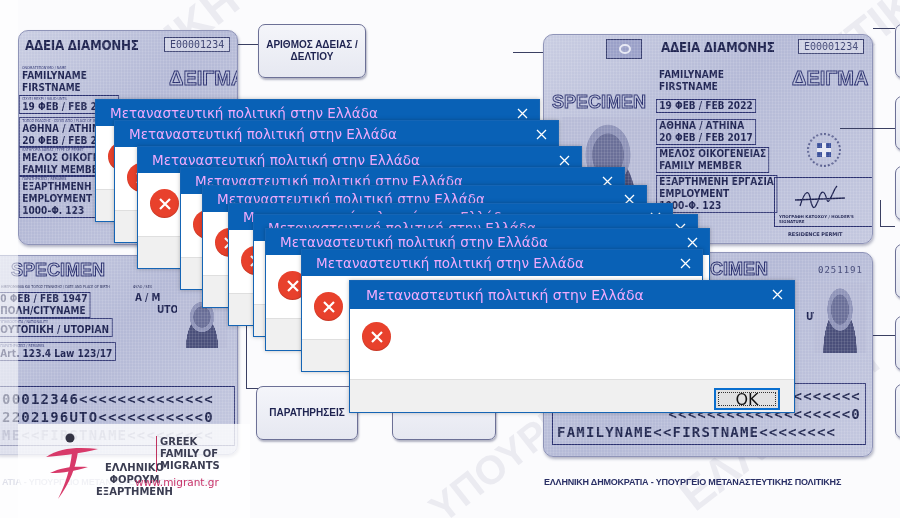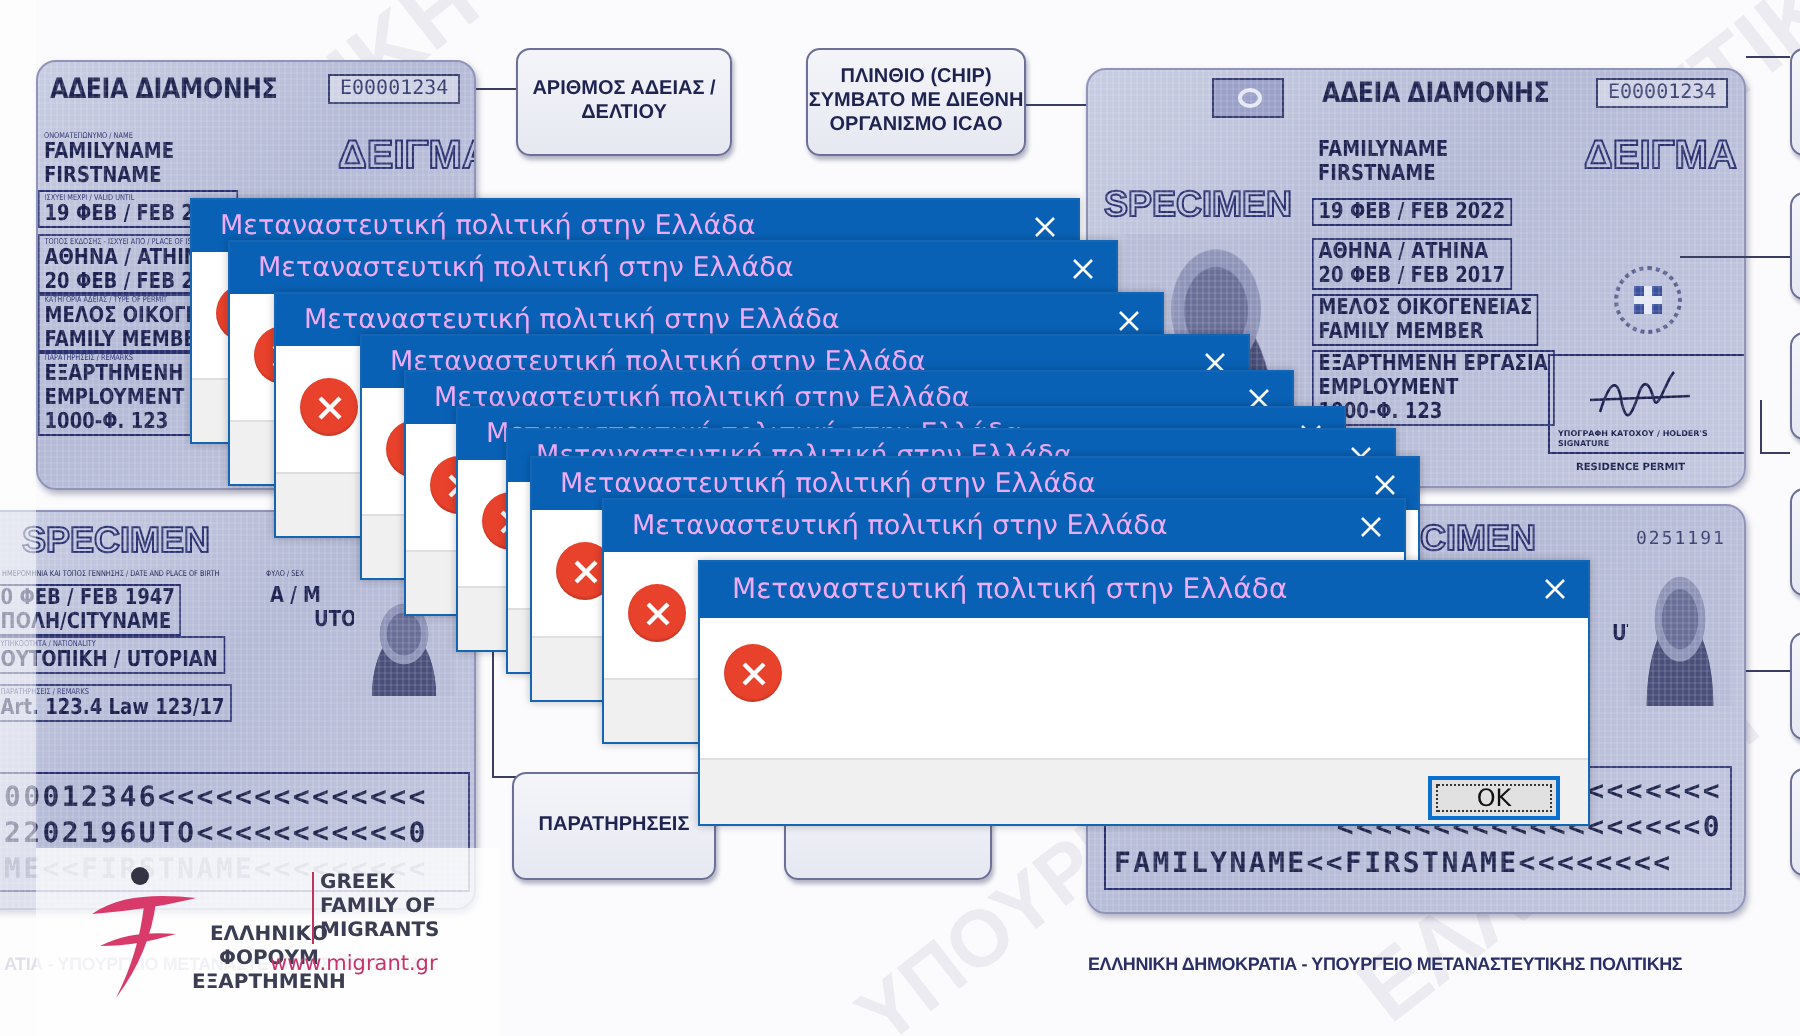--- a/index.html
+++ b/index.html
@@ -47,21 +47,21 @@
   
   .dlg { position: absolute; width: 445px; height: 123px; background: #ffffff; border: 1px solid #1565b5; box-shadow: 0 0 4px rgba(0,0,0,0.25); }
   .dlg-title { height: 26px; background: #0961b6; color: #f0abfc; font-family: "DejaVu Sans", sans-serif; font-size: 13.5px; line-height: 26px; padding-left: 14px; position: relative; white-space: nowrap; }
   .dlg-close { position: absolute; right: 0; top: 0; width: 34px; height: 26px; display: flex; align-items: center; justify-content: center; color: #ffffff; font-size: 15px; }
   .dlg-close svg { width: 11px; height: 11px; }
   .dlg-body { position: absolute; left: 0; right: 0; top: 26px; height: 64px; background: #ffffff; }
   .dlg-foot { position: absolute; left: 0; right: 0; bottom: 0; height: 32px; background: #f0f0f0; border-top: 1px solid #dfdfdf; }
   .err-icon { position: absolute; left: 12px; top: 16px; width: 29px; height: 29px; border-radius: 50%; background: #e8412c; display: flex; align-items: center; justify-content: center; box-shadow: inset 0 -1px 1px rgba(0,0,0,0.15); }
   .err-icon svg { width: 14px; height: 14px; }
   .dlg-msg { position: absolute; left: 61px; top: 9px; font-family: "DejaVu Sans", sans-serif; font-weight: bold; font-size: 16px; letter-spacing: 2px; line-height: 22px; color: #222222; }
-  .ok-btn { position: absolute; right: 14px; top: 8px; width: 66px; height: 22px; background: #e1e1e1; border: 2px solid #0a6fcf; outline: 1px dotted #333; outline-offset: -5px; font-family: "DejaVu Sans", sans-serif; font-size: 12px; color: #111; display: flex; align-items: center; justify-content: center; }
+  .ok-btn { position: absolute; right: 14px; top: 8px; width: 66px; height: 22px; background: #e1e1e1; border: 2px solid #0a6fcf; outline: 1px dotted #333; outline-offset: -5px; font-family: "DejaVu Sans", sans-serif; font-size: 16px; color: #111; display: flex; align-items: center; justify-content: center; }
   .dlg.front { width: 446px; height: 133px; }
   .dlg.front .dlg-title { height: 28px; line-height: 28px; font-size: 14px; padding-left: 16px; }
   .dlg.front .dlg-body { top: 28px; height: 72px; }
   .dlg.front .dlg-foot { height: 33px; }
 </style>
 </head>
 <body>
 
 <div class="bg">
 
@@ -96,21 +96,20 @@
     <div class="field boxed" style="left:0px;top:144px;padding:0 3px;">
       <span class="lbl">ΠΑΡΑΤΗΡΗΣΕΙΣ / REMARKS</span>
       <span>ΕΞΑΡΤΗΜΕΝΗ ΕΡΓΑΣΙΑ</span><br>
       <span>EMPLOYMENT</span><br>
       <span>1000-Φ. 123</span>
     </div>
   </div>
 
   <div class="line" style="left:238px;top:44px;width:20px;height:1px;"></div>
   <div class="callout" style="left:258px;top:24px;width:108px;height:54px;">ΑΡΙΘΜΟΣ ΑΔΕΙΑΣ / ΔΕΛΤΙΟΥ</div>
-  <div class="callout" style="left:403px;top:24px;width:110px;height:54px;">ΠΛΙΝΘΙΟ (CHIP) ΣΥΜΒΑΤΟ ΜΕ ΔΙΕΘΝΗ ΟΡΓΑΝΙΣΜΟ ICAO</div>
   <div class="line" style="left:513px;top:52px;width:50px;height:1px;"></div>
 
   <div class="card" style="left:543px;top:34px;width:330px;height:210px;">
     <div style="position:absolute;left:62px;top:4px;width:36px;height:20px;border:1px solid #3a4070;background:#9aa0c8;">
       <div style="position:absolute;left:12px;top:4px;width:12px;height:10px;border-radius:50%;border:2px solid #e6e8f4;"></div>
     </div>
     <div class="card-title" style="left:117px;top:4px;">ΑΔΕΙΑ ΔΙΑΜΟΝΗΣ</div>
     <div class="card-number" style="left:254px;top:4px;">E00001234</div>
     <div class="deigma" style="left:248px;top:32px;">ΔΕΙΓΜΑ</div>
     <div class="specimen" style="left:8px;top:57px;font-size:18px;">SPECIMEN</div>

